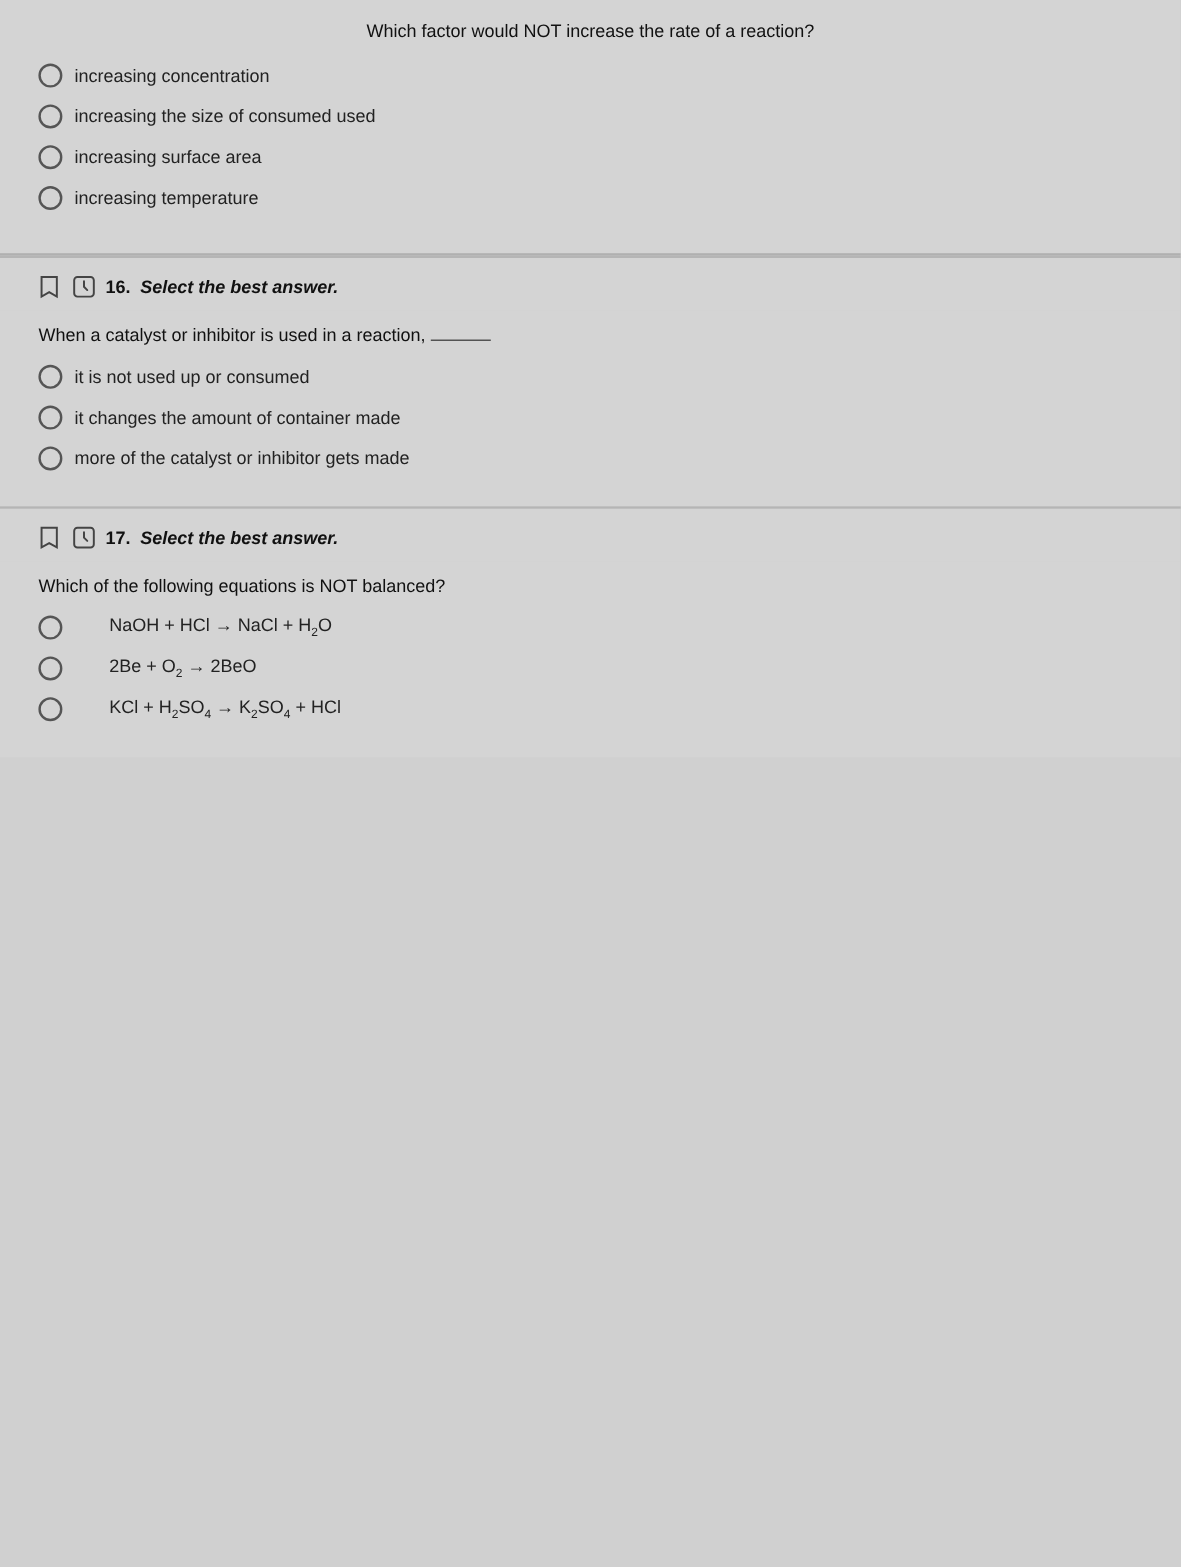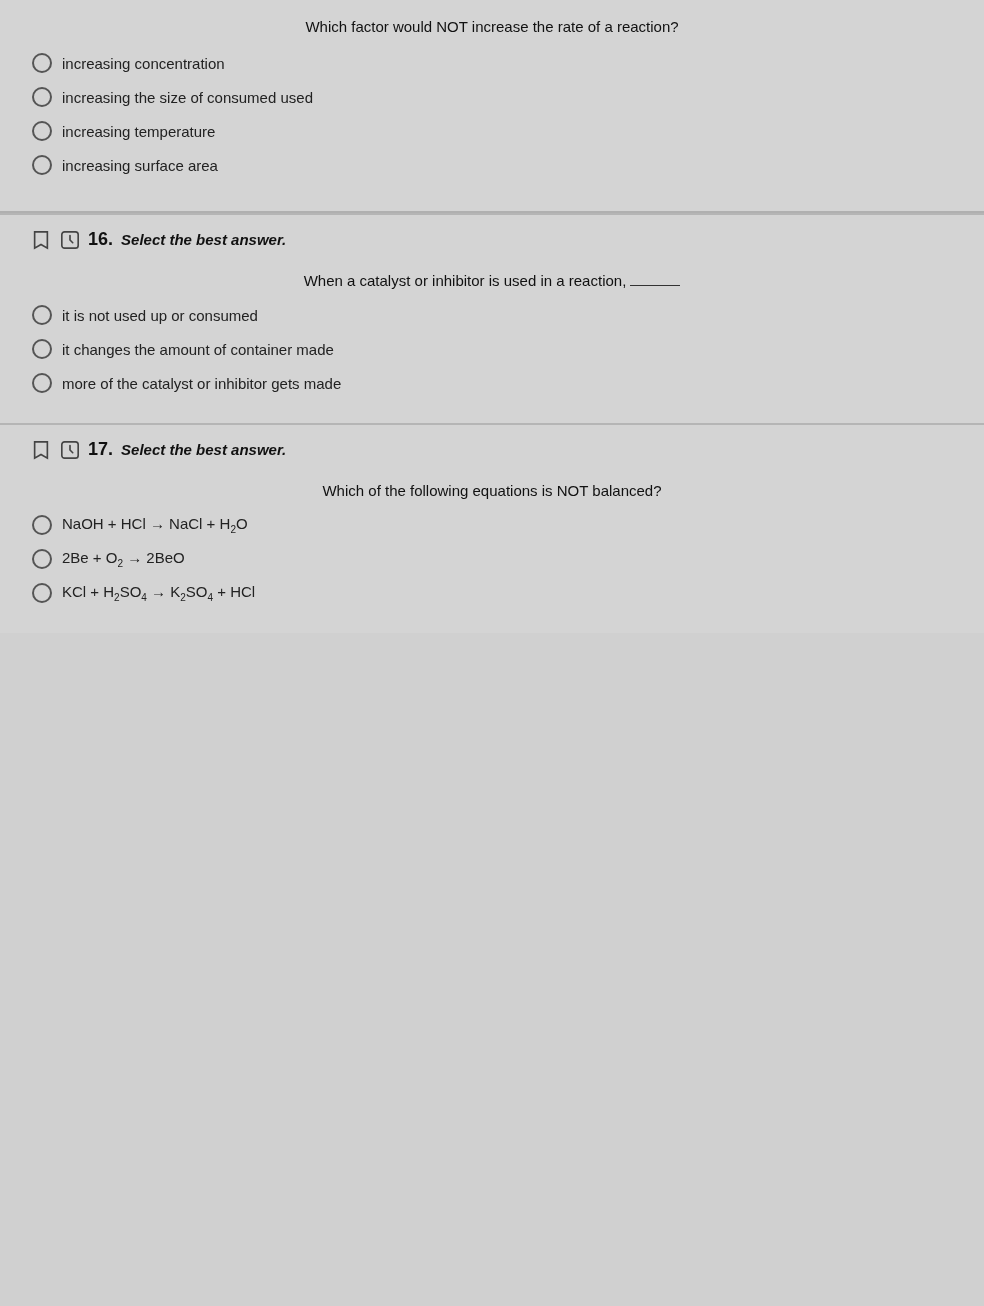--- a/index.html
+++ b/index.html
@@ -75,54 +75,55 @@
 
     .icon-timer {
       width: 20px;
       height: 20px;
       display: inline-block;
       flex-shrink: 0;
       margin-left: 2px;
     }
 
     .section-num {
-      font-size: 18px;
+      font-size: 15px;
       font-weight: bold;
       color: #111;
     }
 
     .section-instruction {
       font-size: 15px;
       font-weight: bold;
       color: #111;
       font-style: italic;
     }
 
     
     .chem {
       font-size: 15px;
+      margin-left: 29px;
     }
 
     sub {
       font-size: 10px;
     }
 
     .divider {
       height: 2px;
       background-color: #b5b5b5;
       margin: 0;
     }
 
     .q-body {
       padding: 0 32px 16px 32px;
       background-color: #d4d4d4;
     }
 
     .q-inner-text {
-      text-align: center;
+      text-align: left;
       font-size: 15px;
       color: #111;
       margin-bottom: 16px;
       padding-top: 12px;
     }
 
     .blank-line {
       display: inline-block;
       width: 50px;
       border-bottom: 1px solid #333;
@@ -142,26 +143,26 @@
       <span class="option-label">increasing concentration</span>
     </div>
 
     <div class="option-row">
       <span class="radio-circle"></span>
       <span class="option-label">increasing the size of consumed used</span>
     </div>
 
     <div class="option-row">
       <span class="radio-circle"></span>
+      <span class="option-label">increasing surface area</span>
+    </div>
+
+    <div class="option-row">
+      <span class="radio-circle"></span>
       <span class="option-label">increasing temperature</span>
-    </div>
-
-    <div class="option-row">
-      <span class="radio-circle"></span>
-      <span class="option-label">increasing surface area</span>
     </div>
   </div>
 
   <div class="divider"></div>
 
   <div class="section-header">
     <svg class="icon-bookmark" viewBox="0 0 18 22" fill="none" xmlns="http://www.w3.org/2000/svg">
       <path d="M2 2h14v18l-7-4-7 4V2z" stroke="#444" stroke-width="1.8" fill="none"></path>
     </svg>
     <svg class="icon-timer" viewBox="0 0 22 22" fill="none" xmlns="http://www.w3.org/2000/svg">

